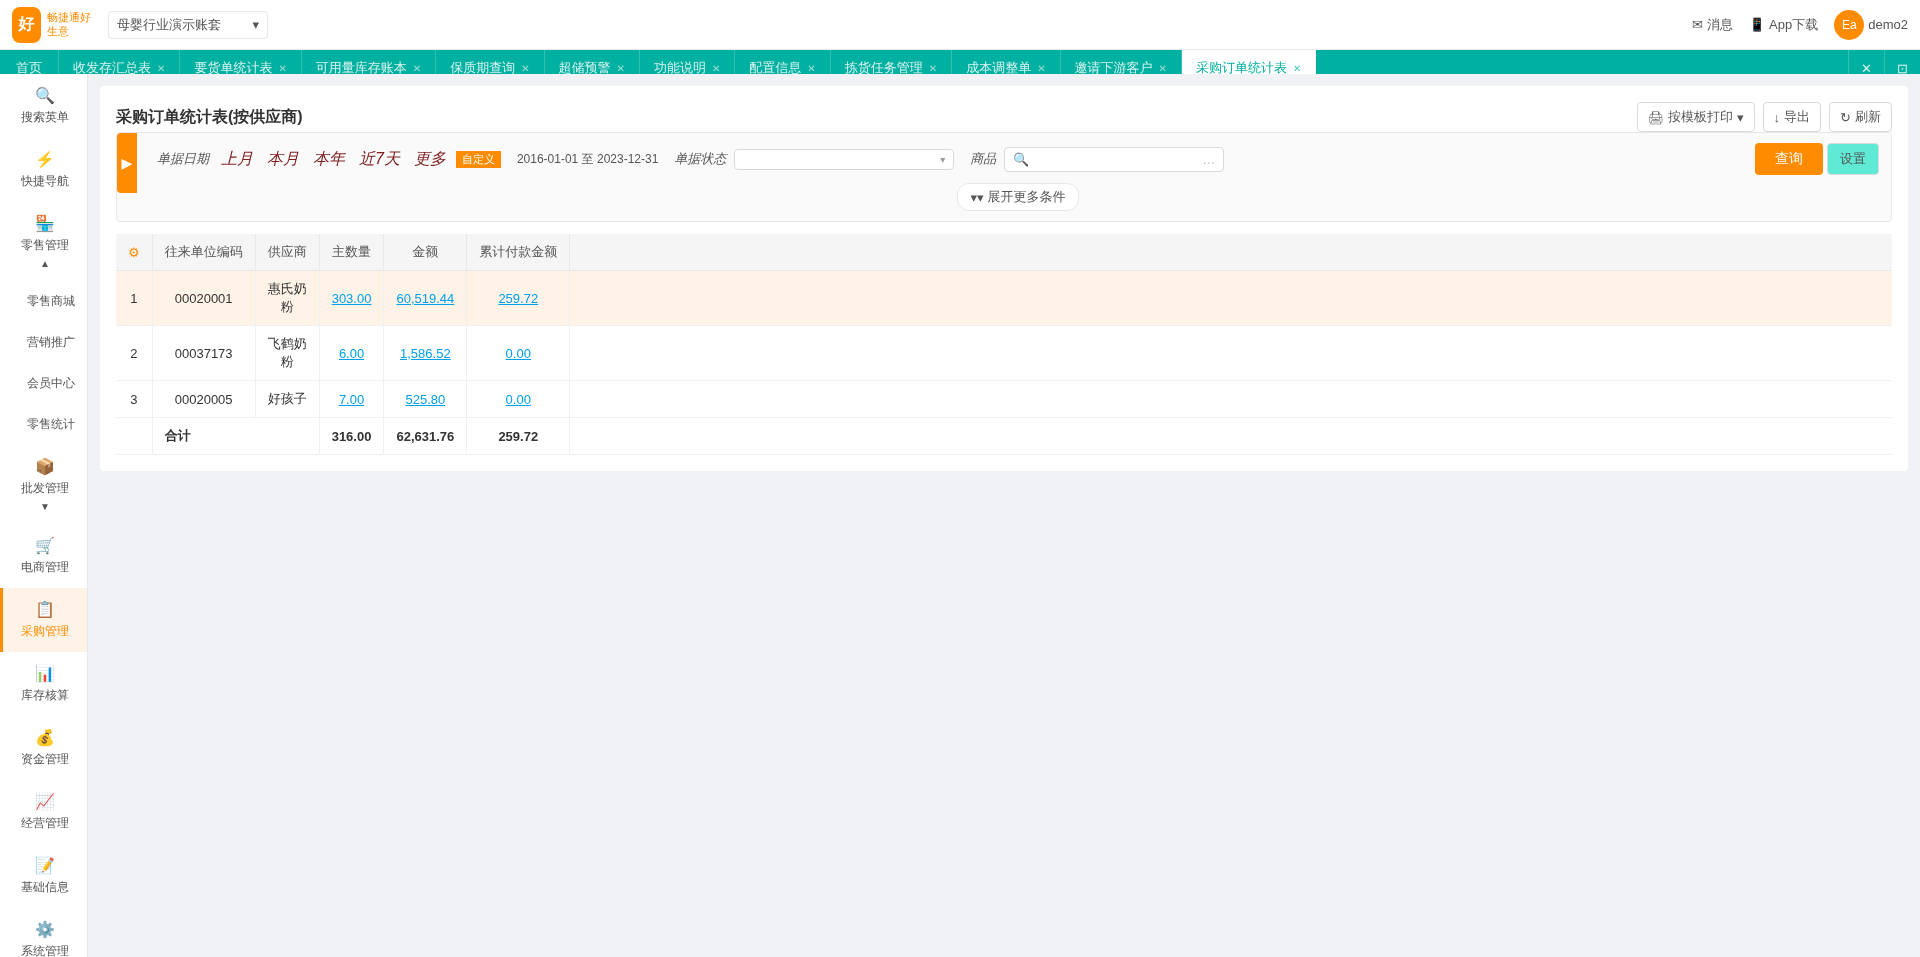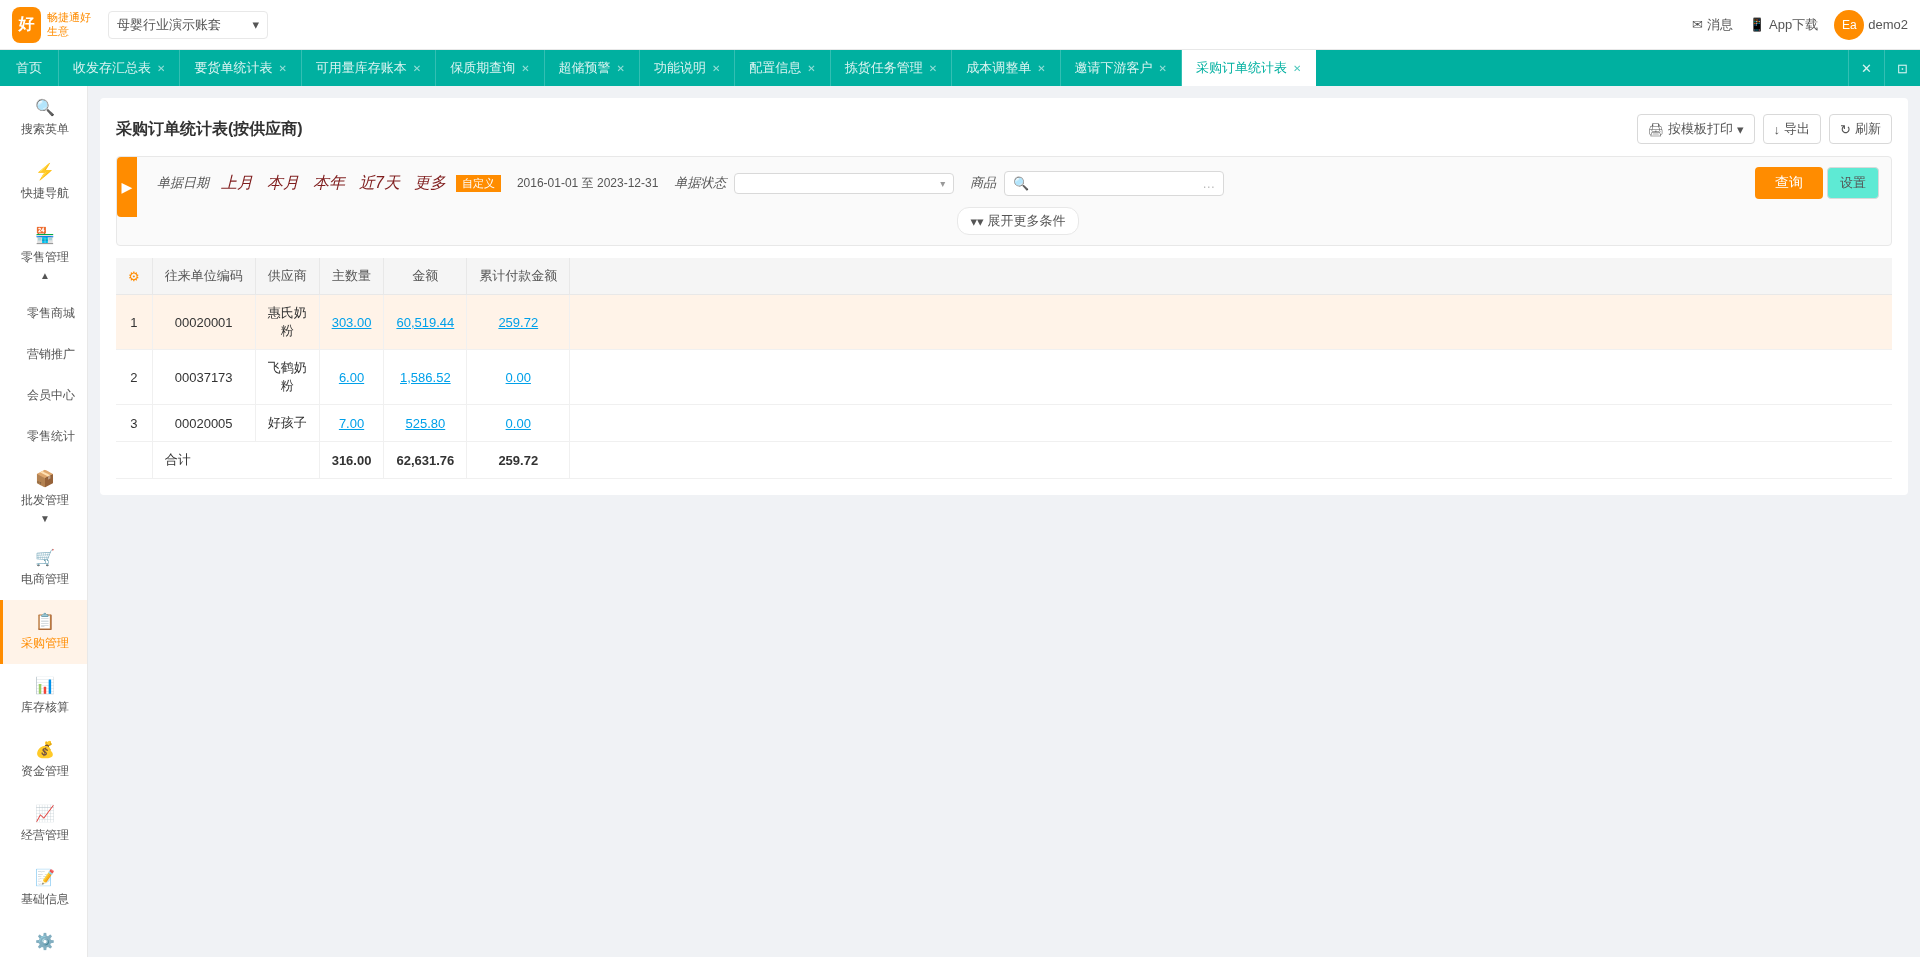--- a/index.html
+++ b/index.html
@@ -9,21 +9,21 @@
     .top-bar { height: 50px; background: #fff; display: flex; align-items: center; padding: 0 12px; border-bottom: 1px solid #e8e8e8; flex-shrink: 0; }
     .logo-area { display: flex; align-items: center; gap: 6px; width: 88px; flex-shrink: 0; }
     .logo-icon { width: 36px; height: 36px; background: #ff8c00; border-radius: 8px; display: flex; align-items: center; justify-content: center; color: #fff; font-size: 16px; font-weight: bold; }
     .logo-text { font-size: 11px; color: #ff8c00; line-height: 1.2; }
     .workspace-selector { display: flex; align-items: center; gap: 4px; padding: 4px 8px; border: 1px solid #e8e8e8; border-radius: 4px; cursor: pointer; margin-left: 8px; font-size: 13px; color: #555; min-width: 160px; }
     .top-right { margin-left: auto; display: flex; align-items: center; gap: 16px; }
     .top-right-item { display: flex; align-items: center; gap: 4px; cursor: pointer; color: #555; font-size: 13px; }
     .user-avatar { width: 30px; height: 30px; border-radius: 50%; background: #ff8c00; display: flex; align-items: center; justify-content: center; color: #fff; font-size: 12px; }
 
     
-    .nav-tabs { height: 36px; background: #00b0a0; display: flex; align-items: flex-start; padding: 0 0 0 0; flex-shrink: 0; overflow: hidden; }
+    .nav-tabs { height: 24px; background: #00b0a0; display: flex; align-items: flex-start; padding: 0 0 0 0; flex-shrink: 0; overflow: hidden; }
     .nav-tab { height: 36px; padding: 0 14px; display: flex; align-items: center; gap: 4px; cursor: pointer; color: rgba(255,255,255,0.85); font-size: 13px; white-space: nowrap; border-right: 1px solid rgba(255,255,255,0.2); position: relative; flex-shrink: 0; }
     .nav-tab.active { background: #fff; color: #00b0a0; font-weight: 500; }
     .nav-tab .close-icon { font-size: 10px; margin-left: 2px; opacity: 0.7; }
     .nav-tab.active .close-icon { color: #00b0a0; }
     .nav-tab-home { padding: 0 16px; font-size: 13px; }
     .nav-tabs-end { margin-left: auto; display: flex; align-items: center; }
     .nav-end-btn { width: 36px; height: 36px; display: flex; align-items: center; justify-content: center; cursor: pointer; color: rgba(255,255,255,0.85); border-left: 1px solid rgba(255,255,255,0.2); }
 
     
     .main-layout { display: flex; flex: 1; overflow: hidden; }
@@ -36,21 +36,21 @@
     .sidebar-sub-arrow { font-size: 10px; }
 
     
     .content { flex: 1; overflow: hidden; display: flex; flex-direction: column; background: #f0f2f5; }
 
     
     .page-content { flex: 1; overflow: auto; padding: 12px; }
     .page-card { background: #fff; border-radius: 4px; padding: 16px; }
 
     
-    .page-title-bar { display: flex; align-items: center; justify-content: space-between; margin-bottom: 12px; }
+    .page-title-bar { display: flex; align-items: center; justify-content: space-between; }
     .page-title { font-size: 16px; font-weight: 600; color: #333; }
     .page-actions { display: flex; align-items: center; gap: 8px; }
     .btn-template-print { display: flex; align-items: center; gap: 4px; padding: 5px 10px; border: 1px solid #d9d9d9; border-radius: 4px; background: #fff; cursor: pointer; font-size: 13px; color: #555; }
     .btn-export { display: flex; align-items: center; gap: 4px; padding: 5px 10px; border: 1px solid #d9d9d9; border-radius: 4px; background: #fff; cursor: pointer; font-size: 13px; color: #555; }
     .btn-refresh { display: flex; align-items: center; gap: 4px; padding: 5px 10px; border: 1px solid #d9d9d9; border-radius: 4px; background: #fff; cursor: pointer; font-size: 13px; color: #555; }
     .filter-group { display: flex; align-items: center; gap: 8px; }
     .filter-label { font-size: 13px; color: #555; white-space: nowrap; font-style: italic; }
     .filter-date-shortcuts { display: flex; align-items: center; gap: 6px; }
     .date-shortcut { font-size: 16px; color: #7f1d1d; cursor: pointer; padding: 2px 4px; font-style: italic; }
     .date-range { font-size: 12px; color: #555; }
@@ -368,21 +368,21 @@
       <td>好孩子</td>
       <td><span class="link-text">7.00</span></td>
       <td><span class="link-text">525.80</span></td>
       <td><span class="link-text">0.00</span></td>
       <td></td>
     </tr>
               </tbody>
             <tfoot>
               <tr class="table-footer">
                 <td></td>
-                <td colspan="2" style="text-align:left;font-weight:400;">合计</td>
+                <td colspan="2" style="text-align:left;font-weight:700;">合计</td>
                 <td style="font-weight:600;">316.00</td>
                 <td style="font-weight:600;">62,631.76</td>
                 <td style="font-weight:600;">259.72</td>
                 <td></td>
               </tr>
             </tfoot>
           </table>
         </div>
 
       </div>

